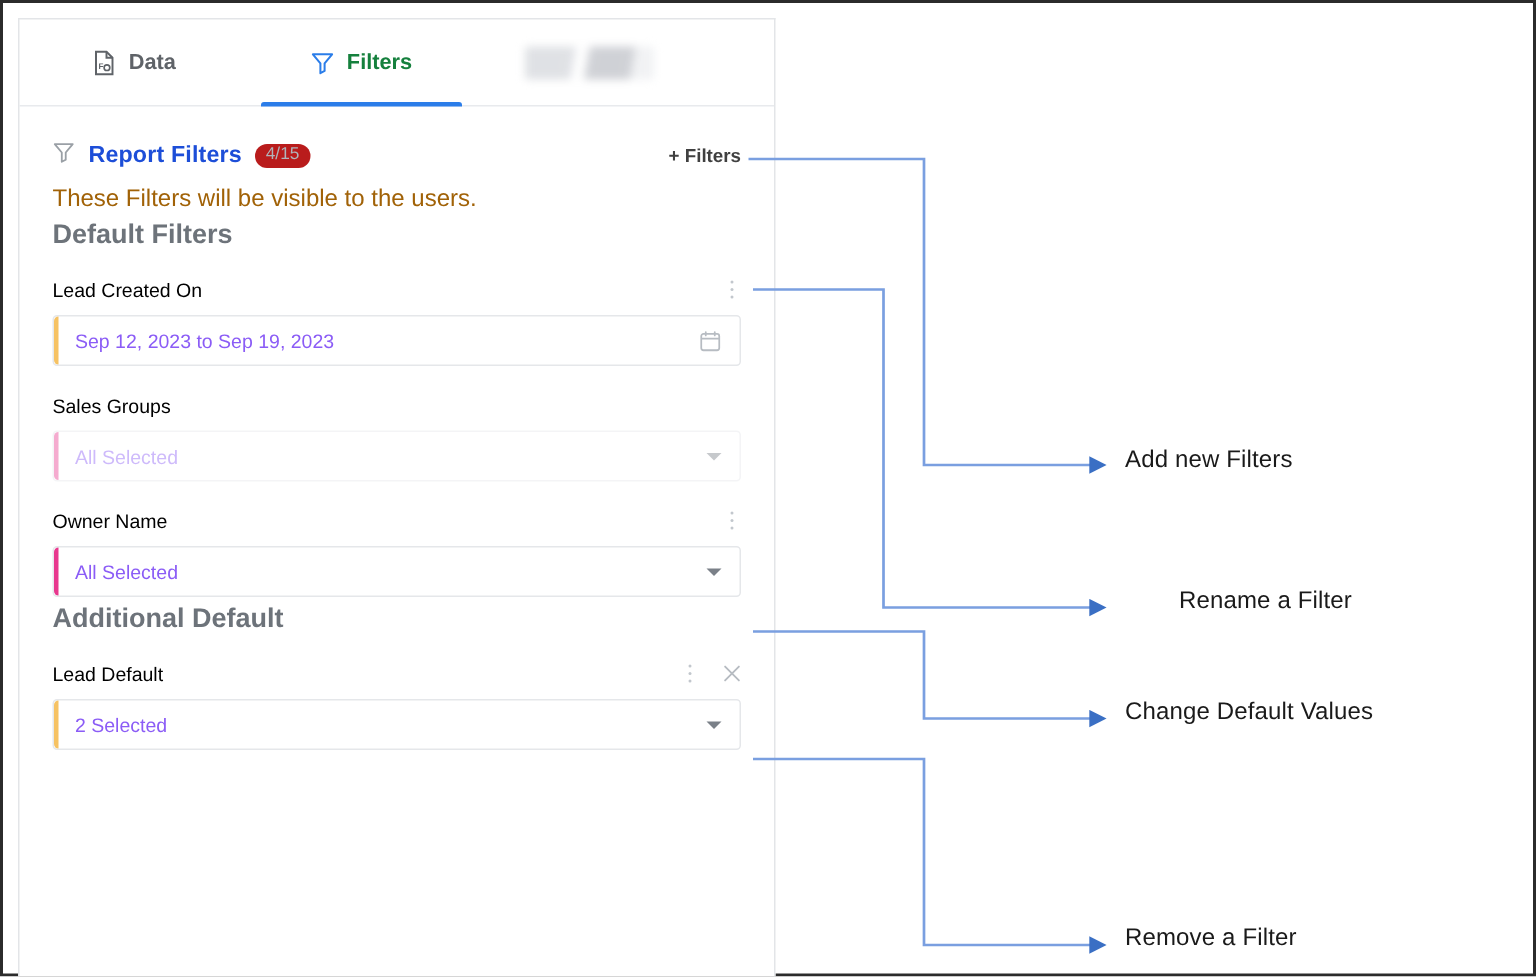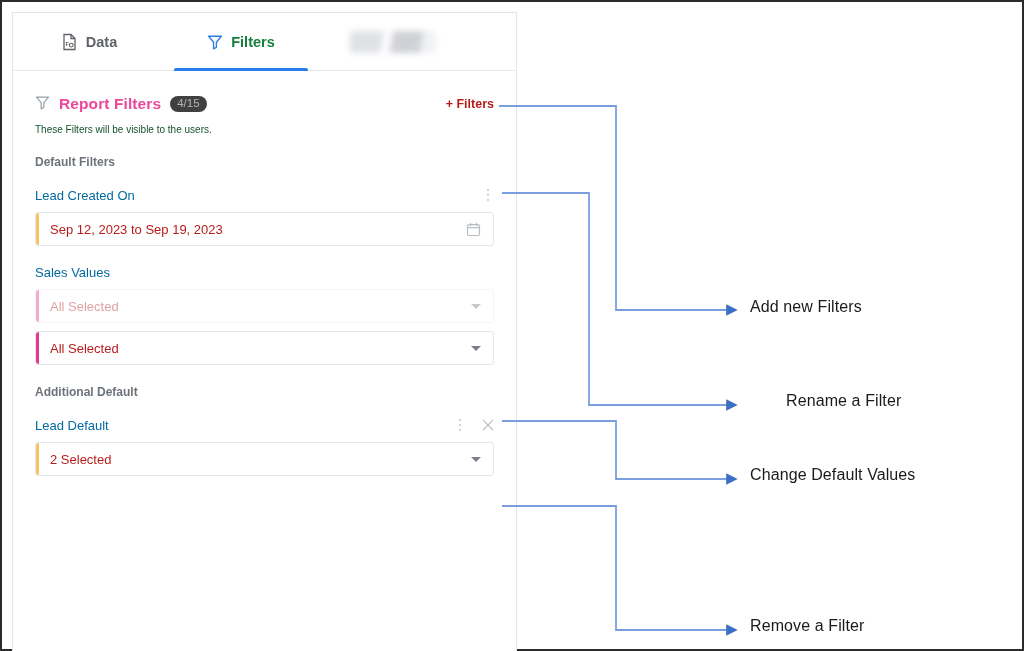--- a/index.html
+++ b/index.html
@@ -74,63 +74,63 @@
   #body { padding: 22px 22px 0 22px; position: relative; }
 
   .report-row {
     display: flex;
     align-items: center;
     height: 22px;
   }
   .report-title {
     font-size: 15.5px;
     font-weight: 600;
-    color: #ec4899;
+    color: #1d4ed8;
     margin-left: 9px;
     letter-spacing: .1px;
   }
   .count-badge {
     margin-left: 9px;
     font-size: 11.5px;
     color: #b0b5bb;
-    background: #404040;
+    background: #b91c1c;
     border-radius: 9px;
     padding: 2px 7px 2.5px 7px;
     line-height: 1;
   }
   .add-filters {
     margin-left: auto;
     font-size: 12.5px;
     font-weight: 600;
-    color: #b91c1c;
+    color: #404040;
     cursor: pointer;
     user-select: none;
     white-space: nowrap;
   }
   .subtitle {
     margin-top: 9px;
-    font-size: 10px;
-    color: #14532d;
+    font-size: 16px;
+    color: #a16207;
   }
 
   .group-head {
-    font-size: 12px;
+    font-size: 18px;
     font-weight: 700;
     color: #6d737a;
-    margin-top: 20px;
+    margin-top: 4px;
   }
   .field-label-row {
     display: flex;
     align-items: center;
     margin-top: 17px;
     height: 18px;
   }
   .field-label {
     font-size: 13px;
-    color: #0369a1;
+    color: #000000;
   }
   .row-actions {
     margin-left: auto;
     display: flex;
     align-items: center;
     gap: 16px;
   }
 
   
   .kebab {
@@ -159,21 +159,21 @@
     position: absolute;
     left: 0; top: 0; bottom: 0;
     width: 3px;
     border-radius: 3px 0 0 3px;
   }
   .accent.amber { background: #f6c263; }
   .accent.pink  { background: #e8388e; }
   .control .value {
     margin-left: 14px;
     font-size: 13px;
-    color: #b91c1c;
+    color: #8b5cf6;
   }
   .control .trail {
     margin-left: auto;
     margin-right: 12px;
     display: flex; align-items: center;
   }
   .control.disabled { opacity: .42; }
   .caret {
     width: 0; height: 0;
     border-left: 5px solid transparent;
@@ -260,30 +260,40 @@
           <svg width="15" height="15" viewBox="0 0 16 16" fill="none">
             <rect x="1.6" y="2.8" width="12.8" height="11.6" rx="1.6" stroke="#b7bcc2" stroke-width="1.25"></rect>
             <path d="M1.6 6.1h12.8" stroke="#b7bcc2" stroke-width="1.25"></path>
             <path d="M4.8 1.5v2.4M11.2 1.5v2.4" stroke="#b7bcc2" stroke-width="1.25" stroke-linecap="round"></path>
           </svg>
         </span>
       </div>
 
 
       <div class="field-label-row">
-        <span class="field-label">Sales Values</span>
+        <span class="field-label">Sales Groups</span>
       </div>
       <div class="control disabled">
         <span class="accent pink"></span>
         <span class="value">All Selected</span>
         <span class="trail">
             <span class="caret"></span>
           </span>
       </div>
 
+      <div class="field-label-row">
+        <span class="field-label">Owner Name</span>
+        <span class="row-actions">
+          <span class="kebab">
+              <i></i>
+              <i></i>
+              <i></i>
+            </span>
+        </span>
+      </div>
       <div class="control">
         <span class="accent pink"></span>
         <span class="value">All Selected</span>
         <span class="trail">
             <span class="caret"></span>
           </span>
       </div>
 
       <div class="group-head">Additional Default</div>
 

